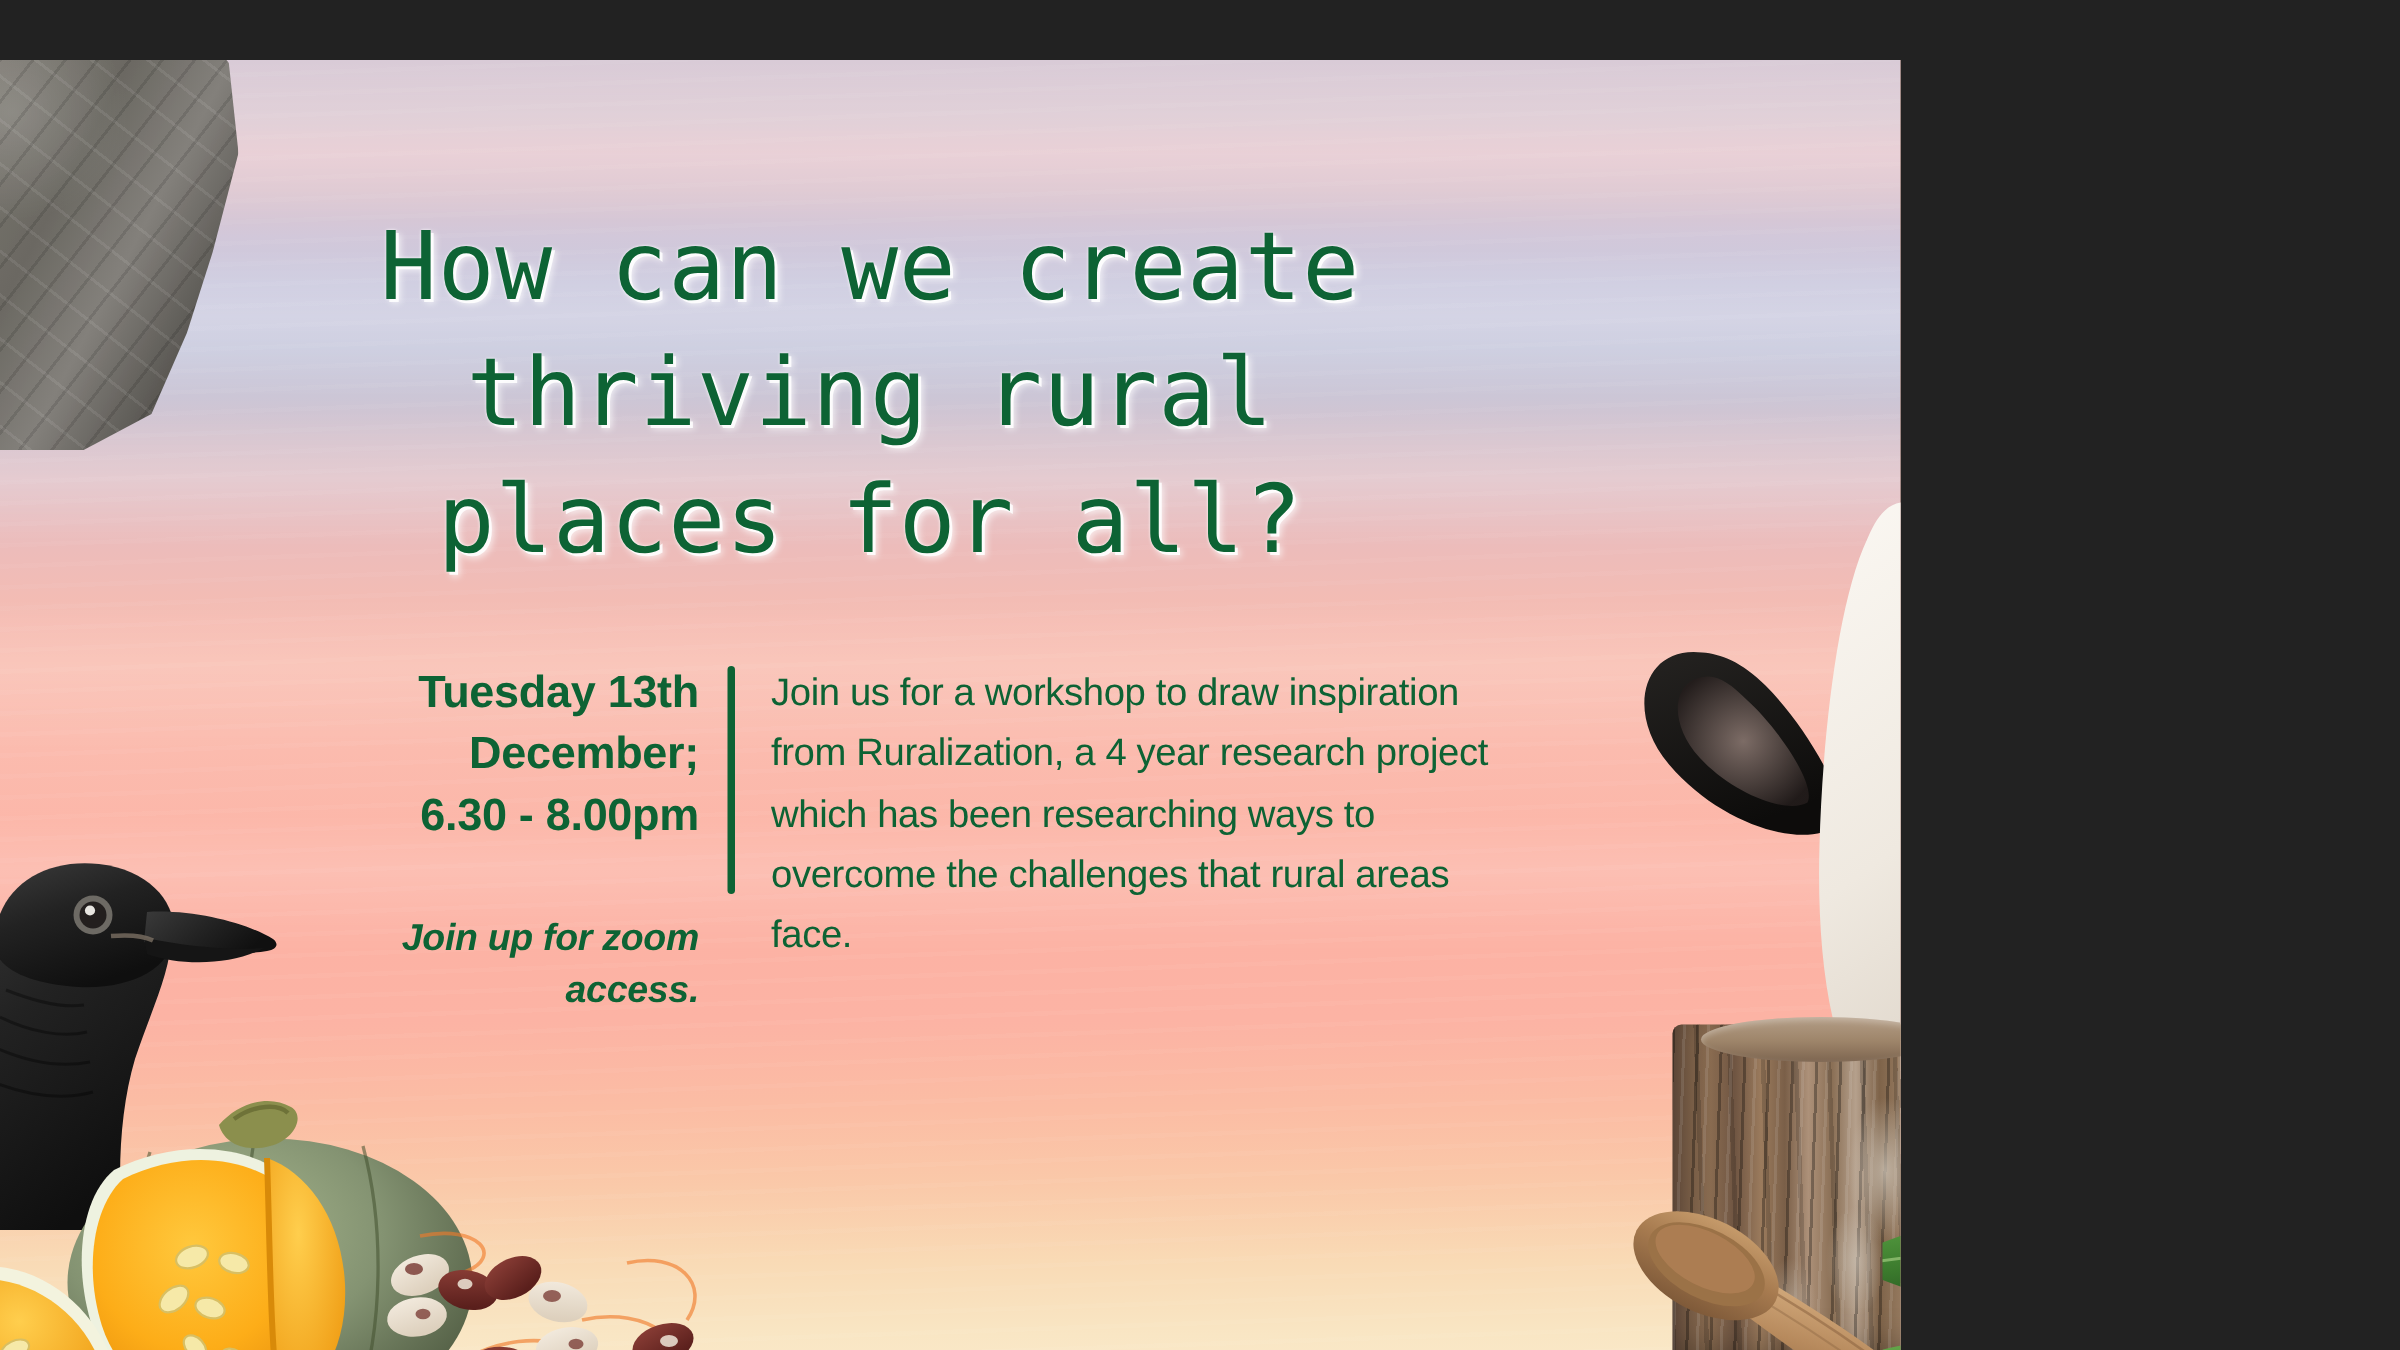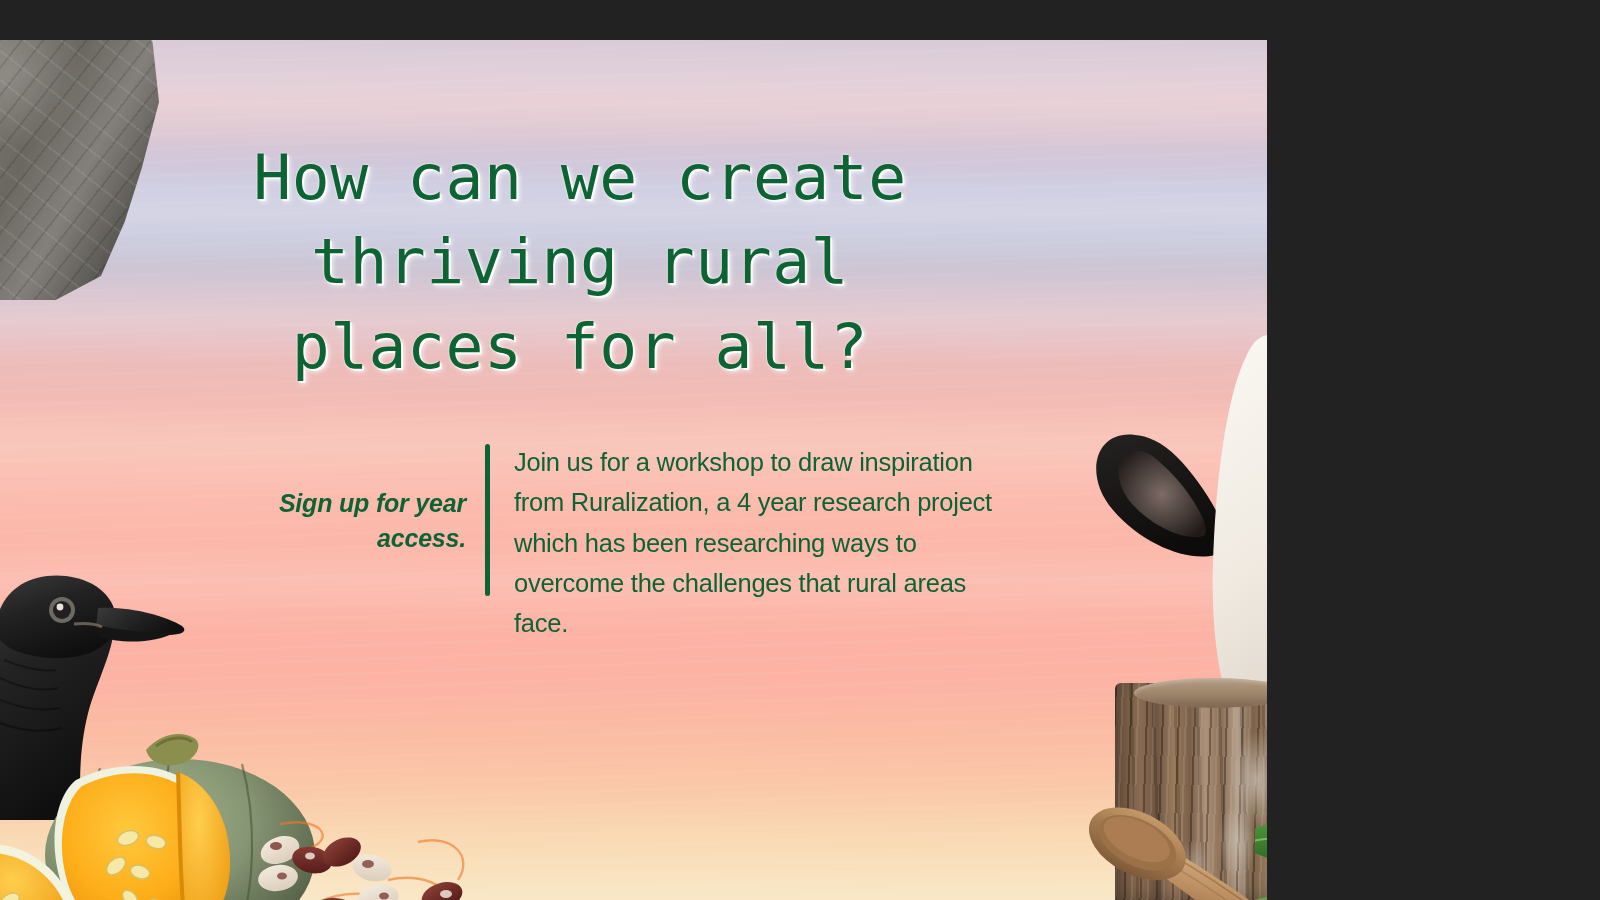--- a/index.html
+++ b/index.html
@@ -200,21 +200,24 @@
   <div class="streaks"></div>
   <div class="streaks2"></div>
 
   <div class="rock"></div>
 
   <div class="headline">How can we create
 thriving rural
 places for all?</div>
 
   <div class="datecol">
-    <div class="signup">Sign up for year
+    <div class="date-line">Tuesday 13th
+December;
+6.30 - 8.00pm</div>
+    <div class="signup">Join up for zoom
 access.</div>
   </div>
 
   <div class="divider"></div>
 
   <div class="bodycol">
     <div class="para">Join us for a workshop to draw inspiration from Ruralization, a 4 year research project which has been researching ways to overcome the challenges that rural areas face.</div>
   </div>
 
   <div class="logo">

